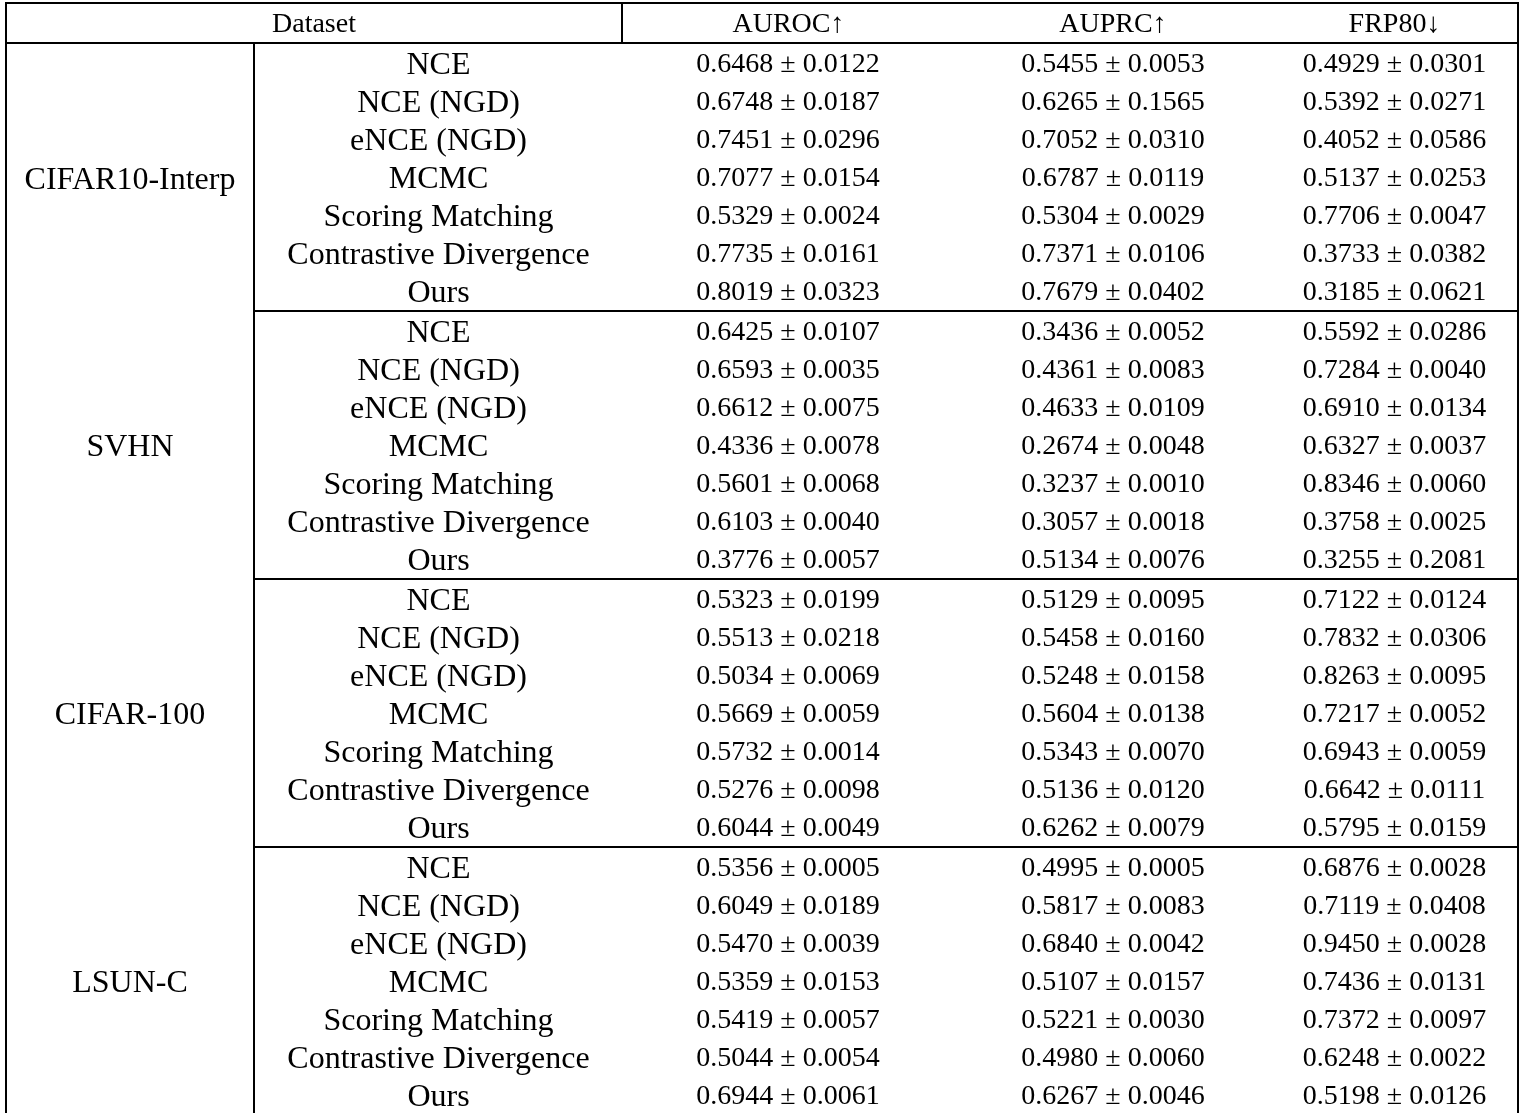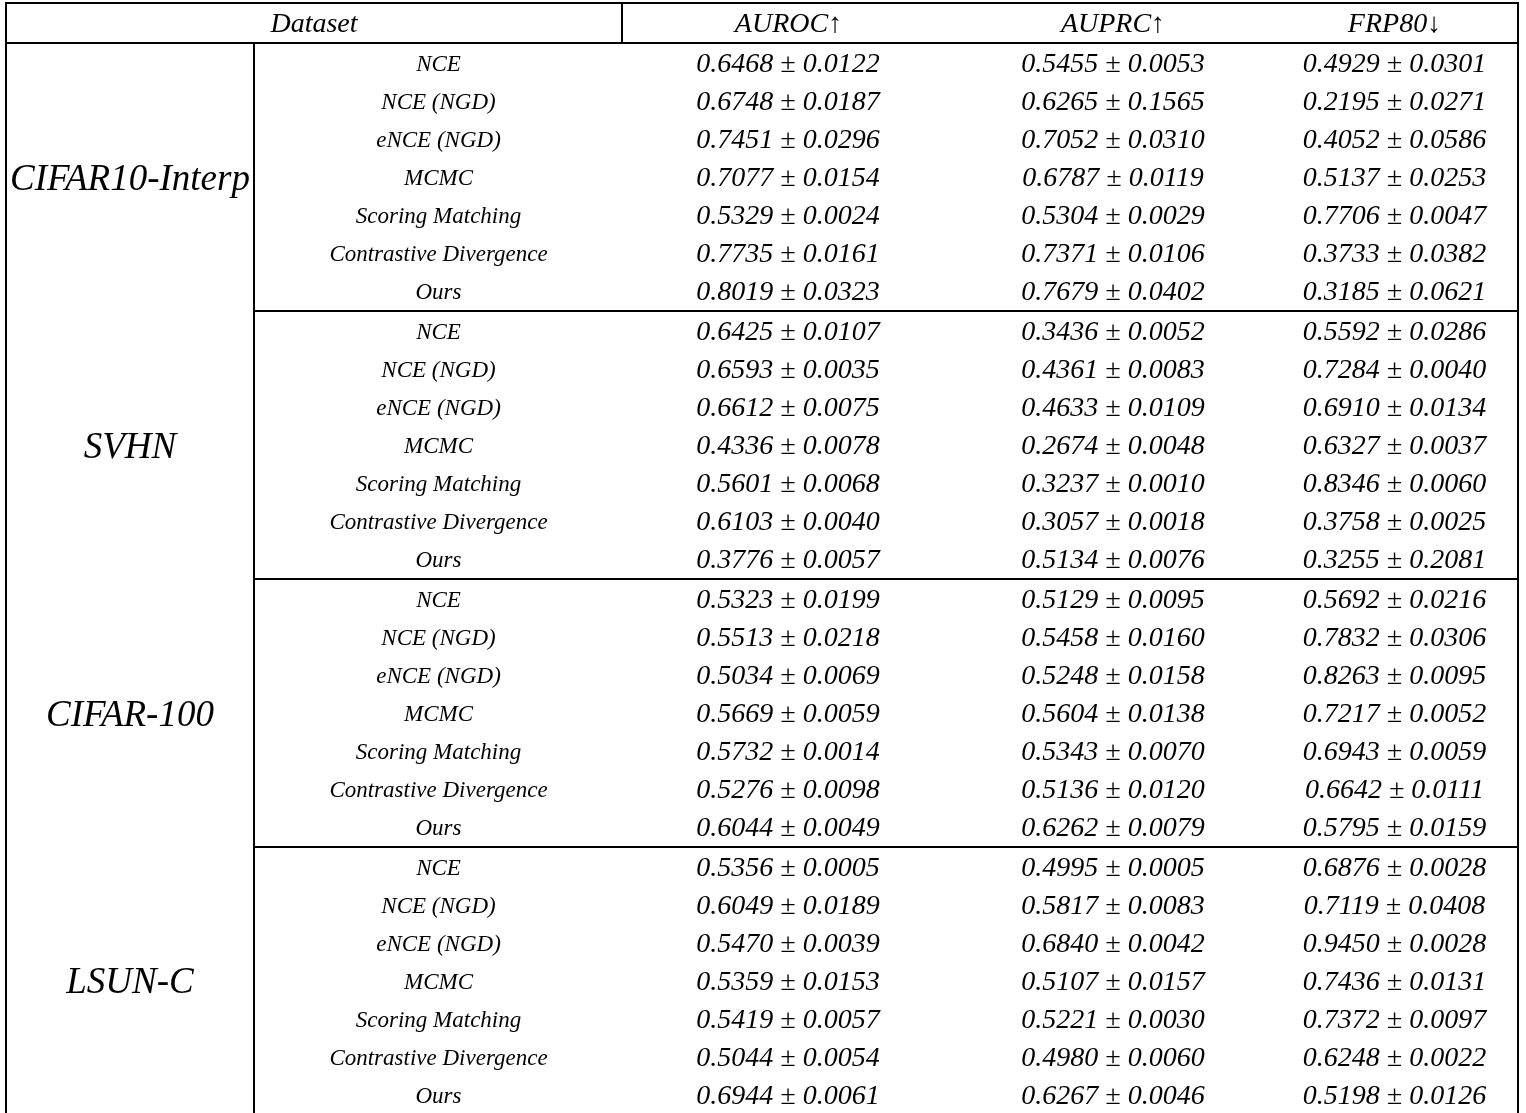--- a/index.html
+++ b/index.html
@@ -14,21 +14,20 @@
     color: #000000;
     overflow: hidden;
   }
   #table-wrap {
     position: absolute;
     left: 5px;
     top: 2px;
     width: 1512px;
     height: 1106px;
     box-sizing: border-box;
-    font-style: italic;
   }
   table.results {
     border-collapse: collapse;
     width: 1512px;
     table-layout: fixed;
     font-size: 27px;
     line-height: 1;
   }
   table.results col.c-dataset { width: 248px; }
   table.results col.c-method  { width: 368px; }
@@ -54,27 +53,27 @@
   tr.head-row th {
     height: 38px;
     border-bottom: 2.2px solid #000;
     font-size: 28px;
   }
   th.dataset-head { border-right: 2.2px solid #000; }
 
   
   td.dataset-cell {
     border-right: 2.2px solid #000;
-    font-size: 37px;
+    font-size: 32px;
   }
   
   tr.block-end td { border-bottom: 2.2px solid #000; text-align: center; }
 
   td.method-cell {
-    font-size: 23px;
+    font-size: 32px;
     height: 38px;
     white-space: nowrap;
   }
   td.num-cell {
     font-size: 28px;
     height: 38px;
     white-space: nowrap;
   }
   .bold { font-weight: bold; }
 </style>
@@ -103,21 +102,21 @@
           <td class="dataset-cell" rowspan="7">CIFAR10-Interp</td>
           <td class="method-cell">NCE</td>
           <td class="num-cell">0.6468 ± 0.0122</td>
           <td class="num-cell">0.5455 ± 0.0053</td>
           <td class="num-cell">0.4929 ± 0.0301</td>
         </tr>
         <tr>
           <td class="method-cell">NCE (NGD)</td>
           <td class="num-cell">0.6748 ± 0.0187</td>
           <td class="num-cell">0.6265 ± 0.1565</td>
-          <td class="num-cell">0.2195 ± 0.0271</td>
+          <td class="num-cell">0.5392 ± 0.0271</td>
         </tr>
         <tr>
           <td class="method-cell">eNCE (NGD)</td>
           <td class="num-cell">0.7451 ± 0.0296</td>
           <td class="num-cell">0.7052 ± 0.0310</td>
           <td class="num-cell">0.4052 ± 0.0586</td>
         </tr>
         <tr>
           <td class="method-cell">MCMC</td>
           <td class="num-cell">0.7077 ± 0.0154</td>
@@ -183,21 +182,21 @@
           <td class="method-cell bold">Ours</td>
           <td class="num-cell bold">0.3776 ± 0.0057</td>
           <td class="num-cell bold">0.5134 ± 0.0076</td>
           <td class="num-cell bold">0.3255 ± 0.2081</td>
         </tr>
         <tr>
           <td class="dataset-cell" rowspan="7">CIFAR-100</td>
           <td class="method-cell">NCE</td>
           <td class="num-cell">0.5323 ± 0.0199</td>
           <td class="num-cell">0.5129 ± 0.0095</td>
-          <td class="num-cell">0.5692 ± 0.0216</td>
+          <td class="num-cell">0.7122 ± 0.0124</td>
         </tr>
         <tr>
           <td class="method-cell">NCE (NGD)</td>
           <td class="num-cell">0.5513 ± 0.0218</td>
           <td class="num-cell">0.5458 ± 0.0160</td>
           <td class="num-cell">0.7832 ± 0.0306</td>
         </tr>
         <tr>
           <td class="method-cell">eNCE (NGD)</td>
           <td class="num-cell">0.5034 ± 0.0069</td>

